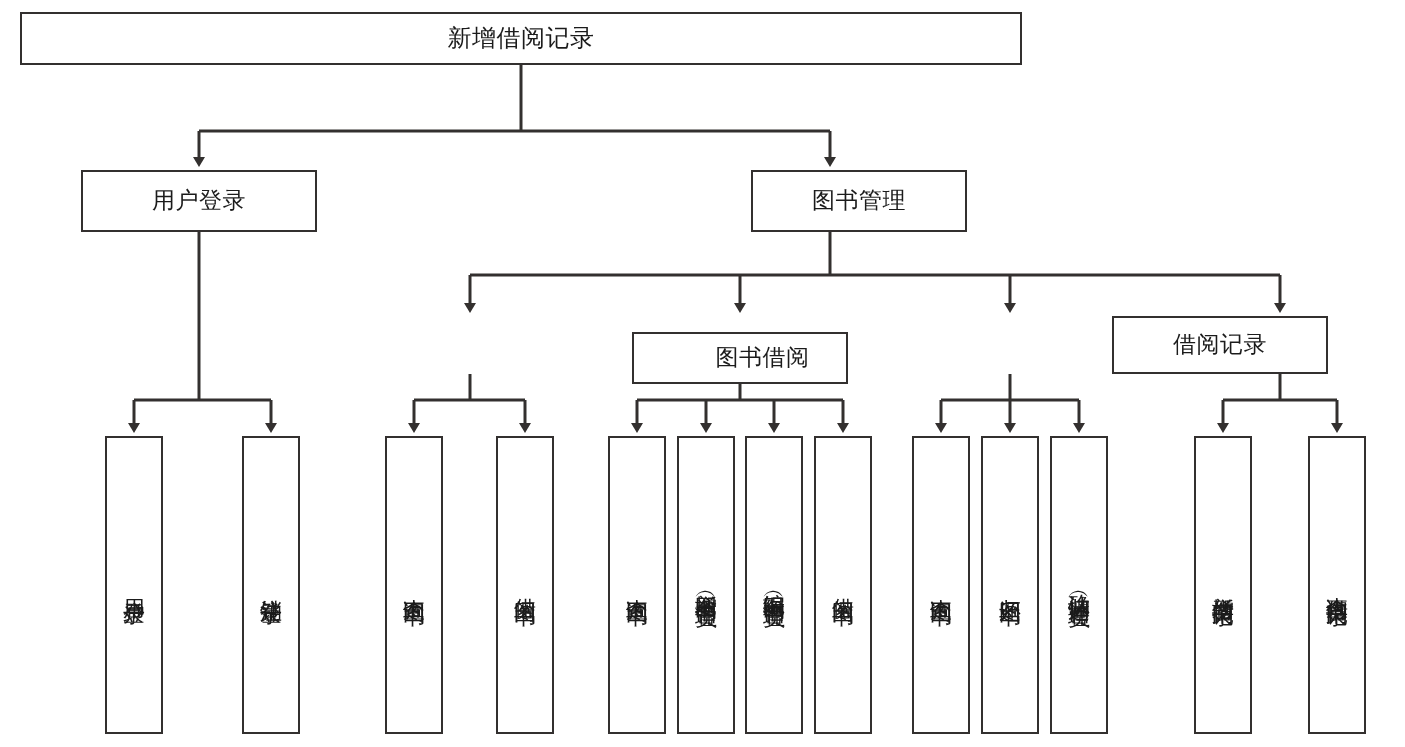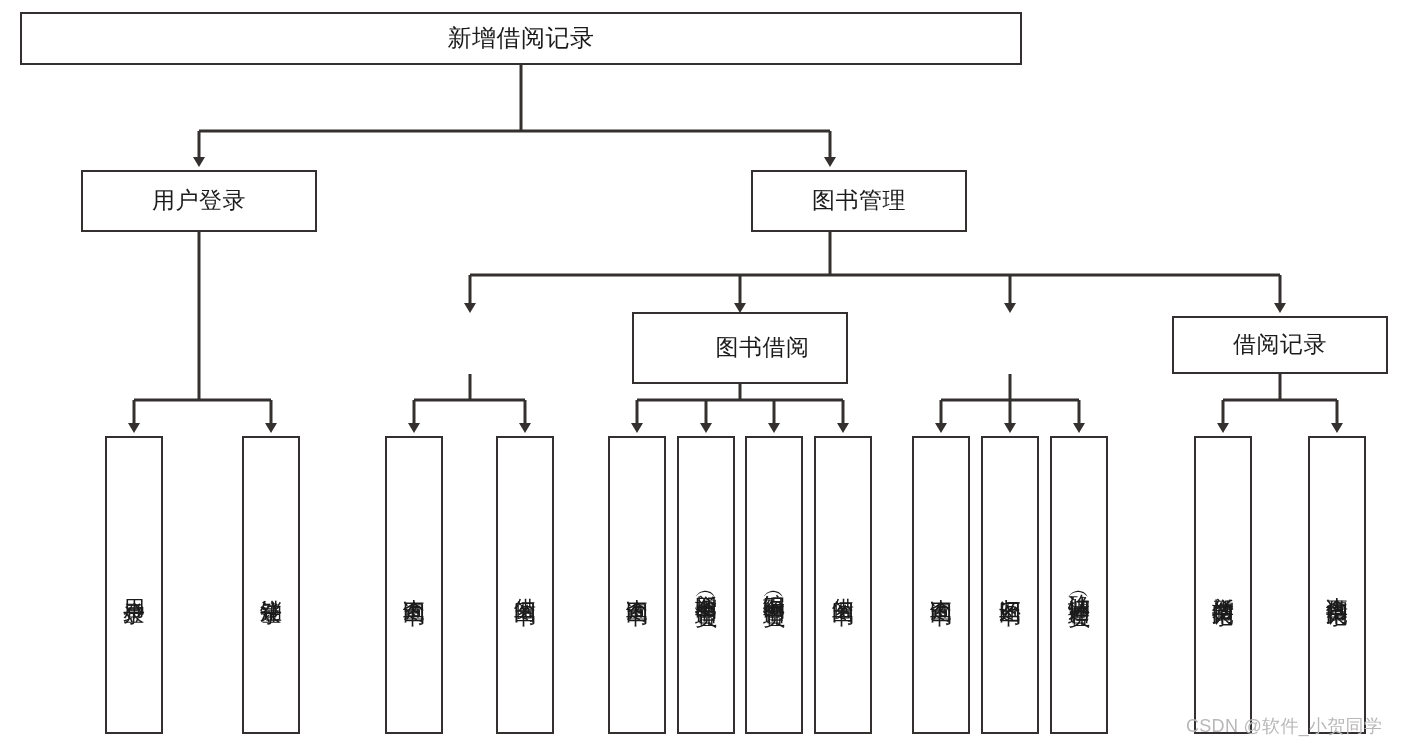--- a/index.html
+++ b/index.html
@@ -135,24 +135,24 @@
     <span class="node-label">新增借阅记录</span>
   </div>
 
   <div class="node h" style="left:81px; top:170px; width:236px; height:62px;">
     <span class="node-label">用户登录</span>
   </div>
   <div class="node h" style="left:751px; top:170px; width:216px; height:62px;">
     <span class="node-label">图书管理</span>
   </div>
 
-  <div class="node h" style="left:632px; top:312px; width:216px; height:72px;padding-left:45px;">
+  <div class="node h" style="left:632px; top:332px; width:216px; height:52px;padding-left:45px;">
     <span class="node-label">图书借阅</span>
   </div>
-  <div class="node h" style="left:1172px; top:316px; width:216px; height:58px;">
+  <div class="node h" style="left:1112px; top:316px; width:216px; height:58px;">
     <span class="node-label">借阅记录</span>
   </div>
 
   <div class="node v" style="left:105px; top:436px; width:58px; height:298px;">
     <span class="node-label">用户登录</span>
   </div>
   <div class="node v" style="left:242px; top:436px; width:58px; height:298px;">
     <span class="node-label">注销登录</span>
   </div>
 
@@ -186,15 +186,14 @@
     <span class="node-label">确认归还（管理员）</span>
   </div>
 
   <div class="node v" style="left:1194px; top:436px; width:58px; height:298px;">
     <span class="node-label">新增借阅记录</span>
   </div>
   <div class="node v" style="left:1308px; top:436px; width:58px; height:298px;">
     <span class="node-label">查询借阅记录</span>
   </div>
 
-  <div id="watermark">CSDN @软件_小贺同学</div>
 
 </div>
 
 </body></html>

